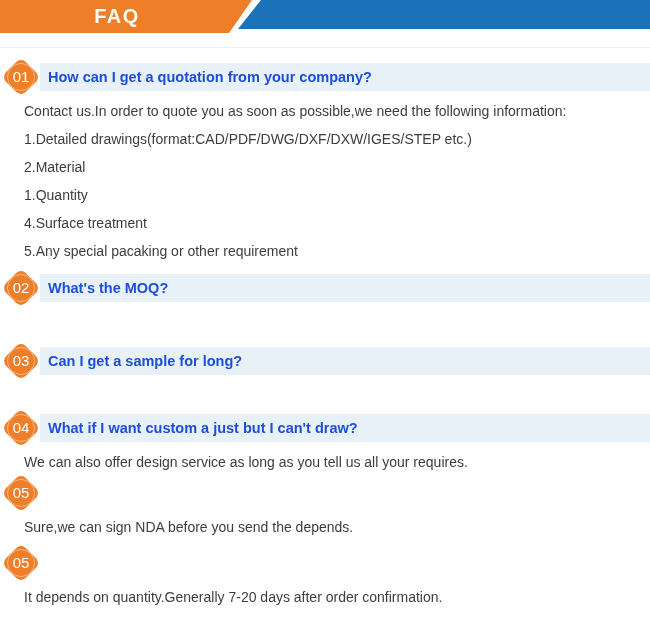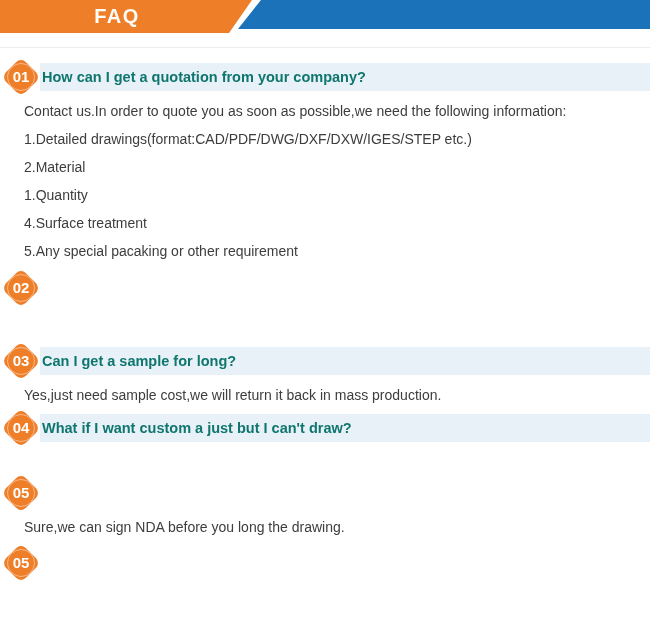--- a/index.html
+++ b/index.html
@@ -42,40 +42,40 @@
   .faq-item.i5 { top:473px; }
   .faq-item.i6 { top:543px; }
 
   .q-row { position:relative; height:40px; }
 
   .q-bar {
     position:absolute; left:40px; right:0; top:6px; height:28px;
     background:#E8F1F8;
   }
   .q-text {
-    display:block; line-height:28px; padding-left:2px;
-    color:#0f766e; font-size:14.5px; font-weight:bold;
+    display:block; line-height:28px; padding-left:8px;
+    color:#1d4ed8; font-size:14.5px; font-weight:bold;
     white-space:nowrap;
   }
 
   .badge { position:absolute; left:1px; top:0; width:40px; height:40px; }
   .badge-diamond {
     position:absolute; left:6px; top:6px; width:28px; height:28px;
     background:#EE7E28; border-radius:7px;
     transform:rotate(45deg);
   }
   .badge-ring {
     position:absolute; left:50%; top:50%; width:26px; height:26px;
     margin:-14px 0 0 -14px;
     border:1px solid rgba(255,255,255,0.45); border-radius:50%;
   }
   .badge-num {
     position:absolute; left:0; top:0; width:40px; height:40px;
     text-align:center; line-height:40px;
-    color:#ffffff; font-size:15px; font-weight:bold;
+    color:#ffffff; font-size:15px; font-weight:normal;
   }
 
   .answers { margin:0 0 0 24px; }
   .answers p {
     margin:0; line-height:28px;
     color:#3d3d3d; font-size:14px;
     white-space:nowrap;
   }
 </style>
 </head>
@@ -106,73 +106,79 @@
       <p>1.Detailed drawings(format:CAD/PDF/DWG/DXF/DXW/IGES/STEP etc.)</p>
       <p>2.Material</p>
       <p>1.Quantity</p>
       <p>4.Surface treatment</p>
       <p>5.Any special pacaking or other requirement</p>
     </div>
   </div>
 
   <div class="faq-item i2">
     <div class="q-row">
+      <div class="q-bar">
+        <span class="q-text">What's the MOQ?</span>
+      </div>
       <div class="badge">
         <div class="badge-diamond"></div>
         <div class="badge-ring"></div>
         <div class="badge-num">02</div>
       </div>
     </div>
   </div>
 
   <div class="faq-item i3">
     <div class="q-row">
       <div class="q-bar">
         <span class="q-text">Can I get a sample for long?</span>
       </div>
       <div class="badge">
         <div class="badge-diamond"></div>
         <div class="badge-ring"></div>
         <div class="badge-num">03</div>
       </div>
     </div>
-    <div class="answers">
-      <p>Yes,just need sample cost,we will return it back in mass production.</p>
-    </div>
   </div>
 
   <div class="faq-item i4">
     <div class="q-row">
       <div class="q-bar">
         <span class="q-text">What if I want custom a just but I can't draw?</span>
       </div>
       <div class="badge">
         <div class="badge-diamond"></div>
         <div class="badge-ring"></div>
         <div class="badge-num">04</div>
       </div>
     </div>
+    <div class="answers">
+      <p>We can also offer design service as long as you tell us all your requires.</p>
+    </div>
   </div>
 
   <div class="faq-item i5">
     <div class="q-row">
       <div class="badge">
         <div class="badge-diamond"></div>
         <div class="badge-ring"></div>
         <div class="badge-num">05</div>
       </div>
     </div>
     <div class="answers">
-      <p>Sure,we can sign NDA before you long the drawing.</p>
+      <p>Sure,we can sign NDA before you send the depends.</p>
     </div>
   </div>
 
   <div class="faq-item i6">
     <div class="q-row">
       <div class="badge">
         <div class="badge-diamond"></div>
         <div class="badge-ring"></div>
         <div class="badge-num">05</div>
       </div>
     </div>
+    <div class="answers">
+      <p>It depends on quantity.Generally 7-20 days after order confirmation.</p>
+    </div>
   </div>
 
 </div>
 
 </body></html>

